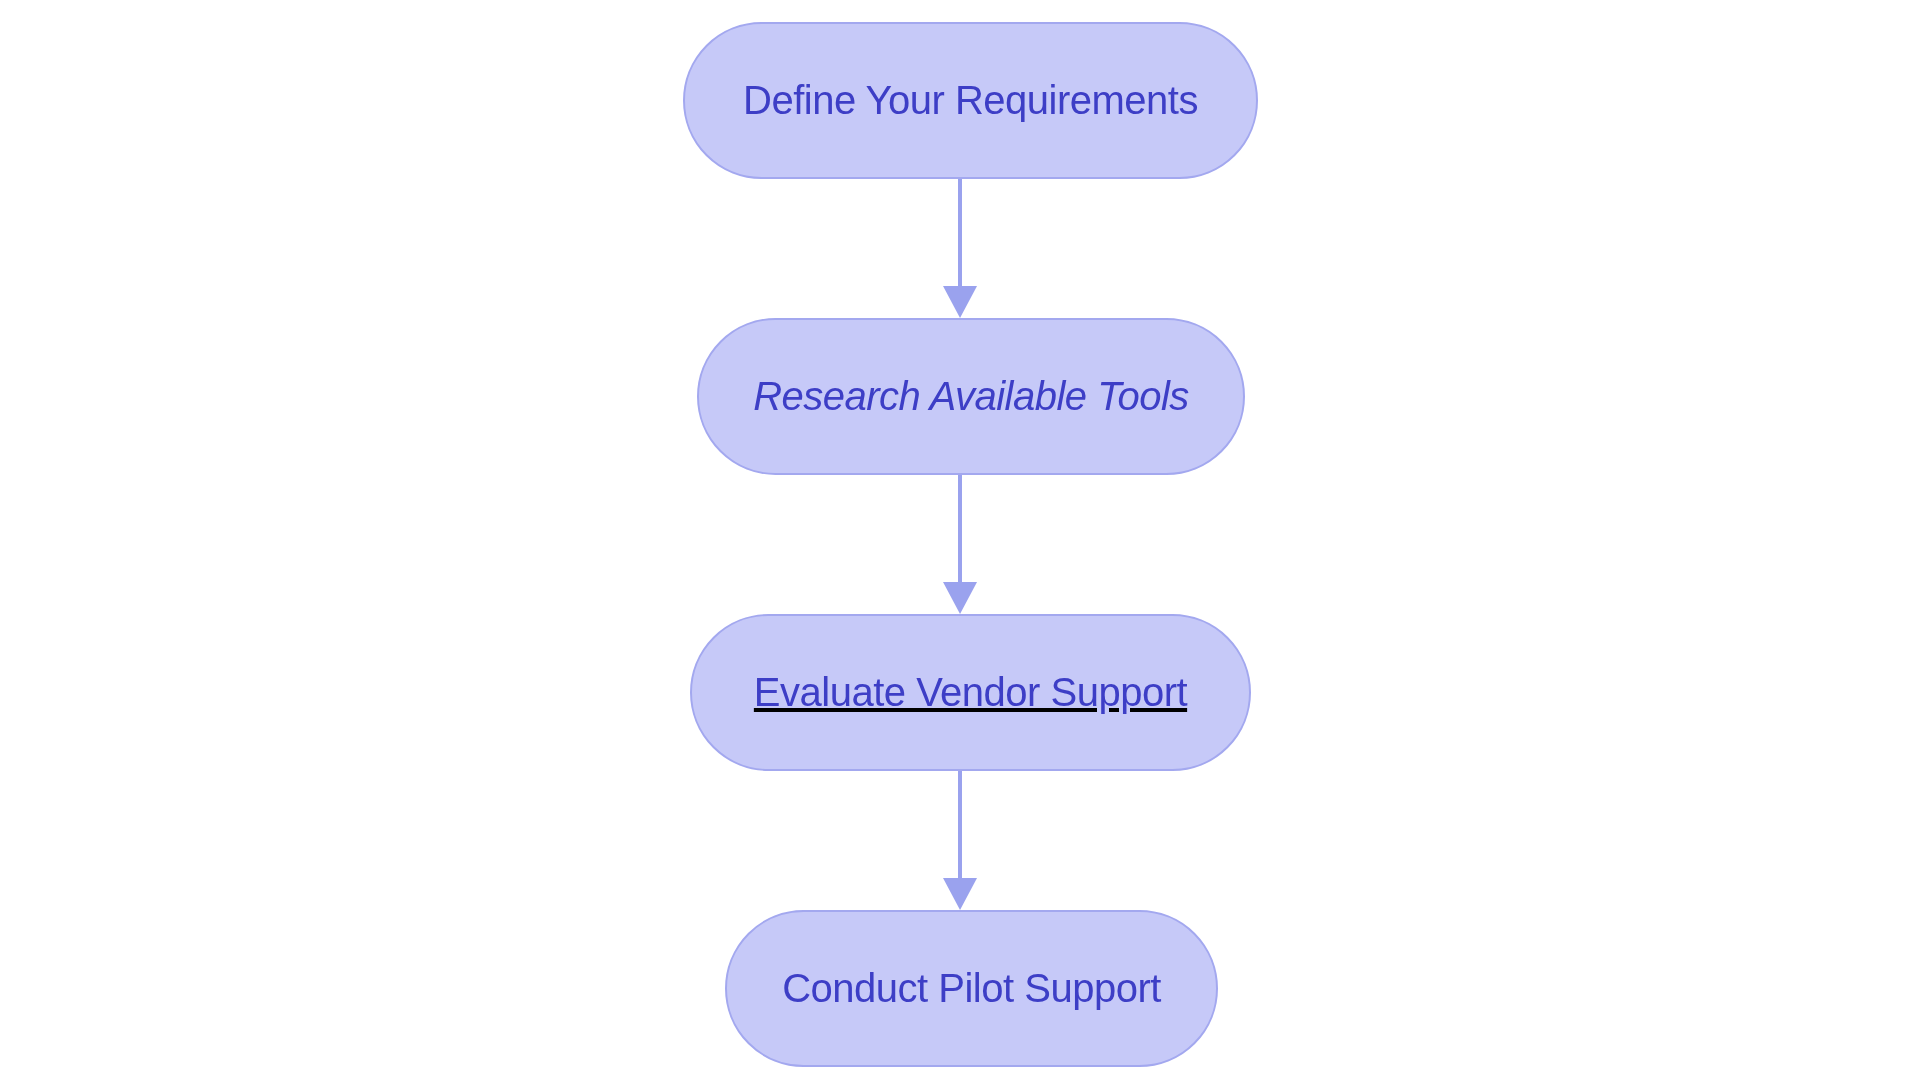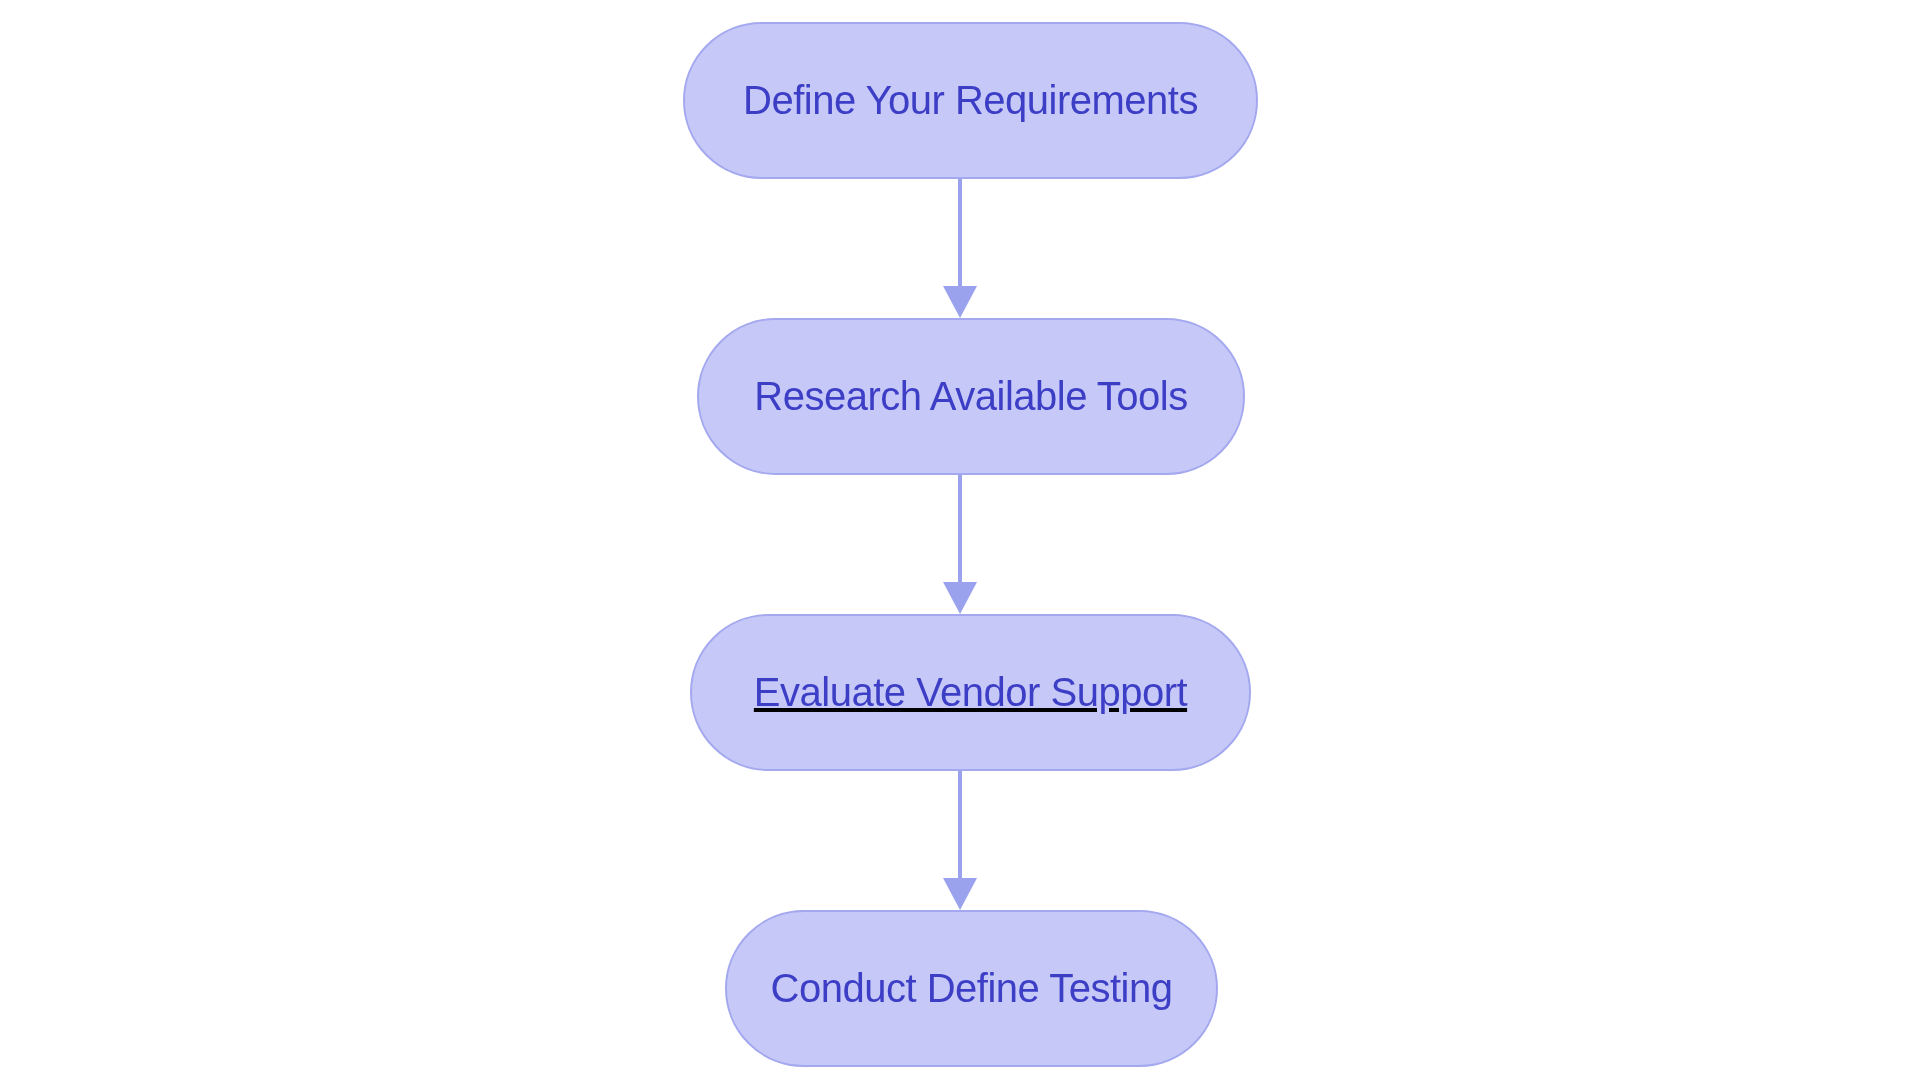--- a/index.html
+++ b/index.html
@@ -35,21 +35,21 @@
   }
   .node-label {
     color: var(--node_text);
     font-size: 40px;
     font-weight: 400;
     letter-spacing: -0.5px;
     white-space: nowrap;
     text-align: left;
   }
   .node-1 { left: 683px; top: 22px;  width: 575px; }
-  .node-2 { left: 697px; top: 318px; width: 548px; }
+  .node-2 { left: 697px; top: 318px; width: 548px; font-style: italic; }
   .node-3 { left: 690px; top: 614px; width: 561px; text-decoration: underline; }
   .node-4 { left: 725px; top: 910px; width: 493px; }
 
   .edge { position: absolute; width: 34px; left: 943px; }
   .edge-1 { top: 179px; height: 139px; }
   .edge-2 { top: 475px; height: 139px; }
   .edge-3 { top: 771px; height: 139px; }
   .edge-line {
     position: absolute;
     left: 15px;
@@ -95,16 +95,16 @@
   <div class="node node-3">
     <span class="node-label">Evaluate Vendor Support</span>
   </div>
 
   <div class="edge edge-3">
     <div class="edge-line"></div>
     <div class="edge-head"></div>
   </div>
 
   <div class="node node-4">
-    <span class="node-label">Conduct Define Testing</span>
+    <span class="node-label">Conduct Pilot Support</span>
   </div>
 
 </div>
 
 </body></html>

